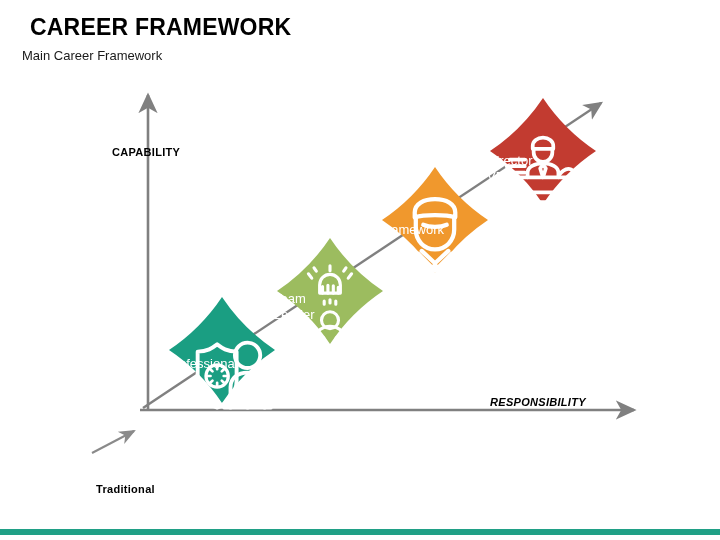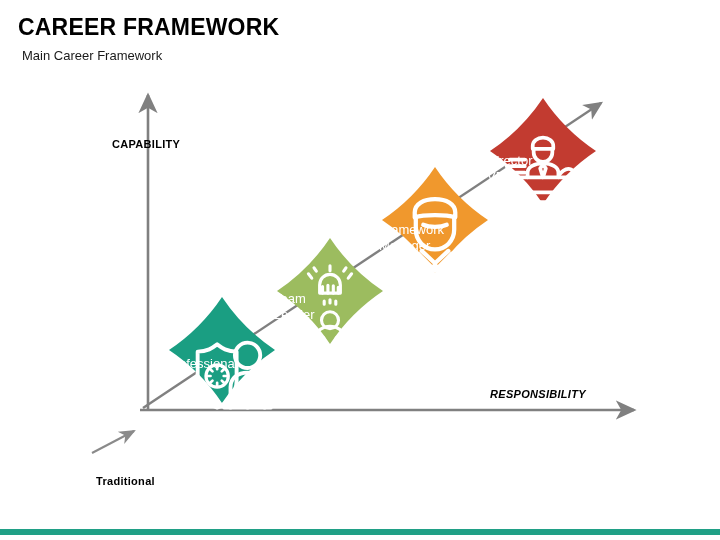--- a/index.html
+++ b/index.html
@@ -16,21 +16,21 @@
   }
   #slide {
     position: absolute;
     left: 0; top: 0;
     width: 720px;
     height: 540px;
     background: #ffffff;
   }
   #title {
     position: absolute;
-    left: 18px;
+    left: 30px;
     top: 14px;
     font-size: 23px;
     font-weight: bold;
     color: #000000;
     letter-spacing: 0.2px;
     white-space: nowrap;
   }
   #subtitle {
     position: absolute;
     left: 22px;
@@ -46,20 +46,21 @@
     width: 720px;
     height: 540px;
   }
   .axis-label {
     position: absolute;
     font-size: 11px;
     font-weight: bold;
     color: #000000;
     letter-spacing: 0.3px;
     white-space: nowrap;
+    margin-top: 8px;
   }
   #label-capability { left: 112px; top: 138px; }
   #label-responsibility { left: 490px; top: 388px; font-style: italic; }
   #label-traditional { left: 96px; top: 475px; }
 
   .node {
     position: absolute;
     width: 112px;
     height: 112px;
   }
@@ -213,21 +214,20 @@
           <path d="M16.6 11.8 C16.6 11.8 18.4 12.6 21 12.6 C23.6 12.6 25.4 11.8 25.4 11.8"></path>
           <path d="M5.6 35 L5.6 30.6 C5.6 26.4 9.6 23.6 14.6 22.6 L21 29 L27.4 22.6
                    C32.4 23.6 36.4 26.4 36.4 30.6 L36.4 35"></path>
           <path d="M16 21.6 L21 26.2 L26 21.6"></path>
           <path d="M21 26.8 L19 29.4 L21 35 L23 29.4 Z"></path>
         </g>
       </svg>
     </div>
     <div class="node-label">
       <div>Framework</div>
-      <div>Manager</div>
     </div>
   </div>
 
   <div class="node" id="node-3">
     <svg viewBox="0 0 112 112">
       <path class="node-shape" d="M56.00 3.00 Q77.20 34.80 109.00 56.00 Q77.20 77.20 56.00 109.00 Q34.80 77.20 3.00 56.00 Q34.80 34.80 56.00 3.00 Z" fill="#c23b30"></path>
     </svg>
     <div class="node-icon">
       <svg width="48" height="36" viewBox="0 0 48 36">
         <g fill="none" stroke="#ffffff" stroke-width="1.6" stroke-linejoin="round" stroke-linecap="round">

